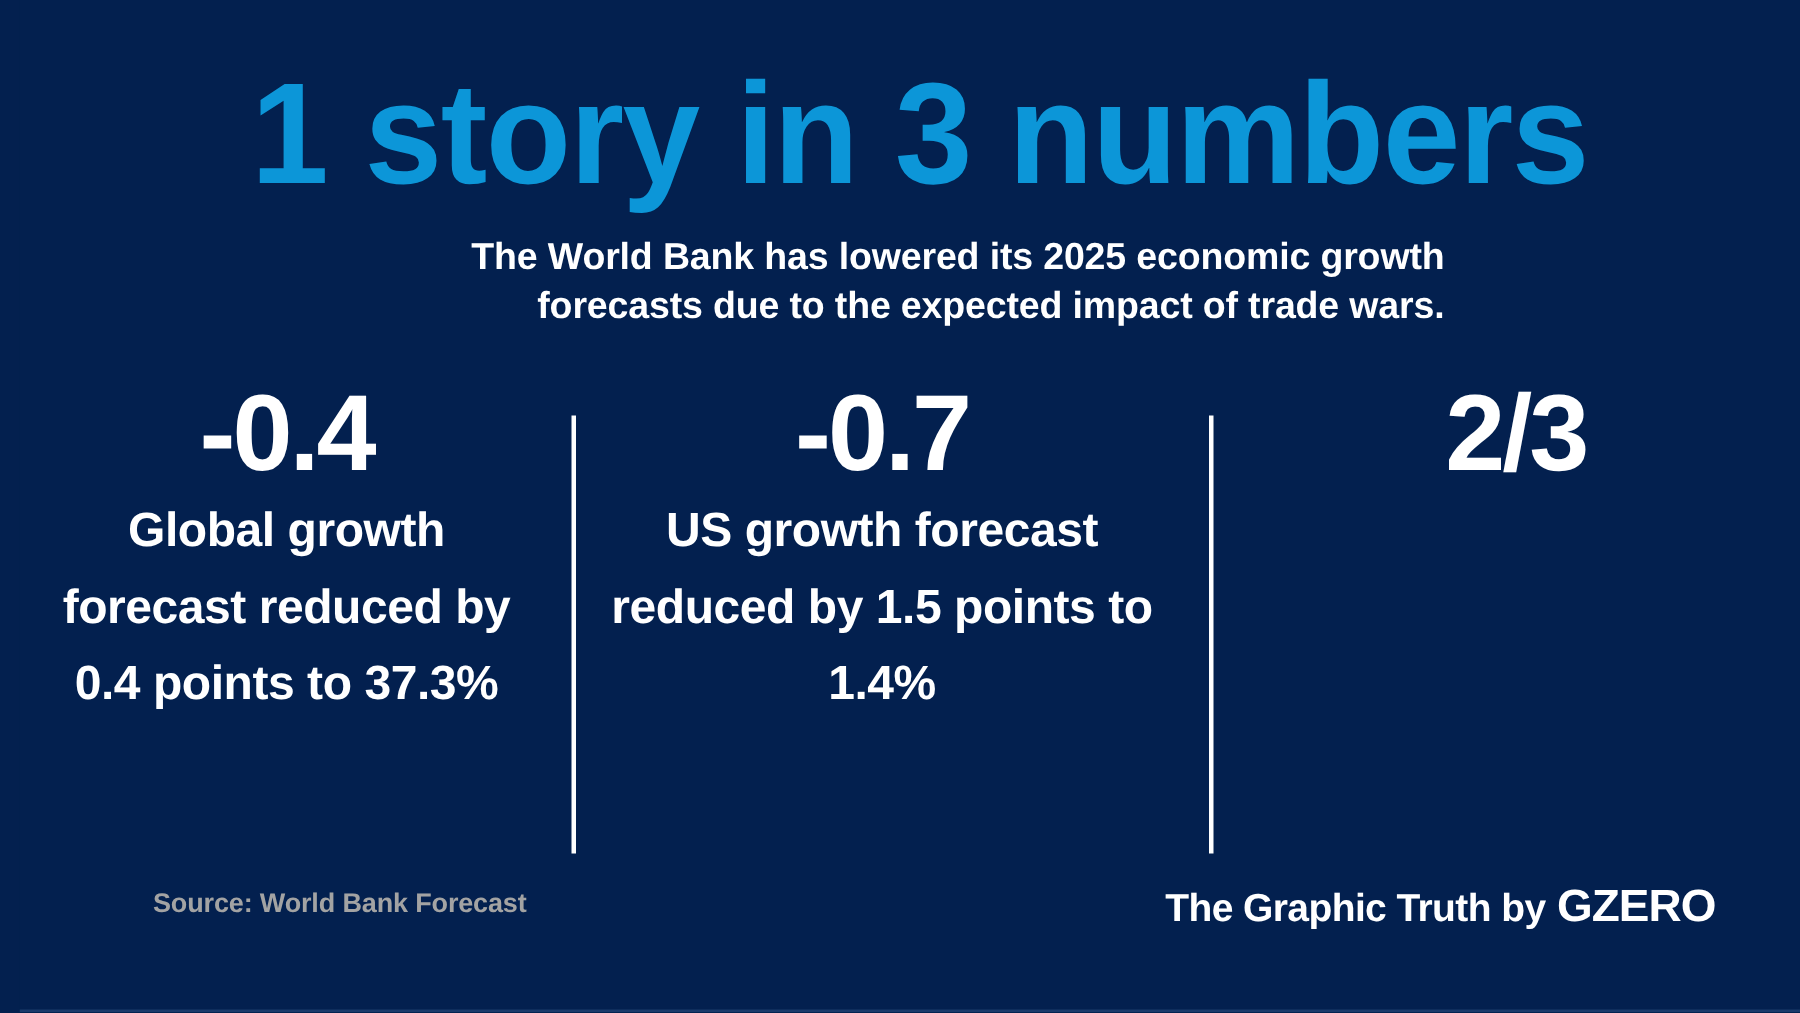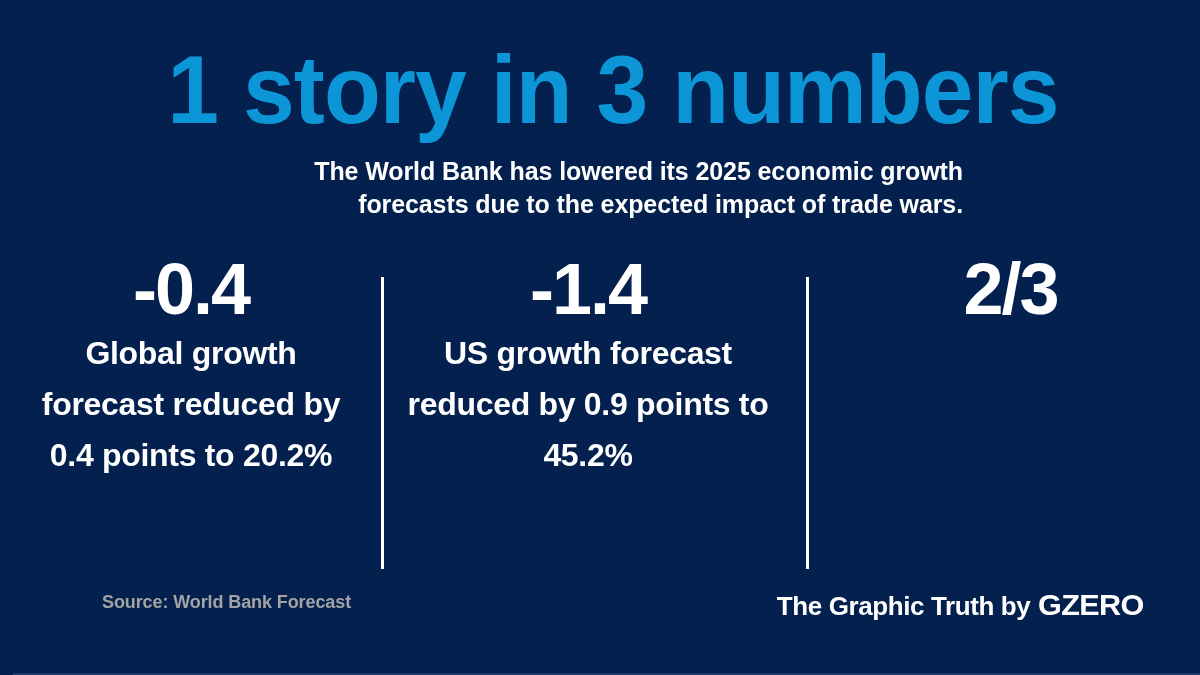--- a/index.html
+++ b/index.html
@@ -154,26 +154,26 @@
 <div class="infographic">
 
   <div class="headline">1 story in 3 numbers</div>
 
   <div class="subhead">The World Bank has lowered its 2025 economic growth forecasts due to the expected impact of trade wars.</div>
 
   <div class="stats">
 
     <div class="stat-col col-1">
       <div class="stat-number">-0.4</div>
-      <div class="stat-desc">Global growth forecast reduced by 0.4 points to 20.2%</div>
+      <div class="stat-desc">Global growth forecast reduced by 0.4 points to 37.3%</div>
     </div>
 
     <div class="stat-col col-2">
-      <div class="stat-number">-1.4</div>
-      <div class="stat-desc">US growth forecast reduced by 0.9 points to 45.2%</div>
+      <div class="stat-number">-0.7</div>
+      <div class="stat-desc">US growth forecast reduced by 1.5 points to 1.4%</div>
     </div>
 
     <div class="stat-col col-3">
       <div class="stat-number">2/3</div>
     </div>
 
   </div>
 
   <div class="divider d1"></div>
   <div class="divider d2"></div>

